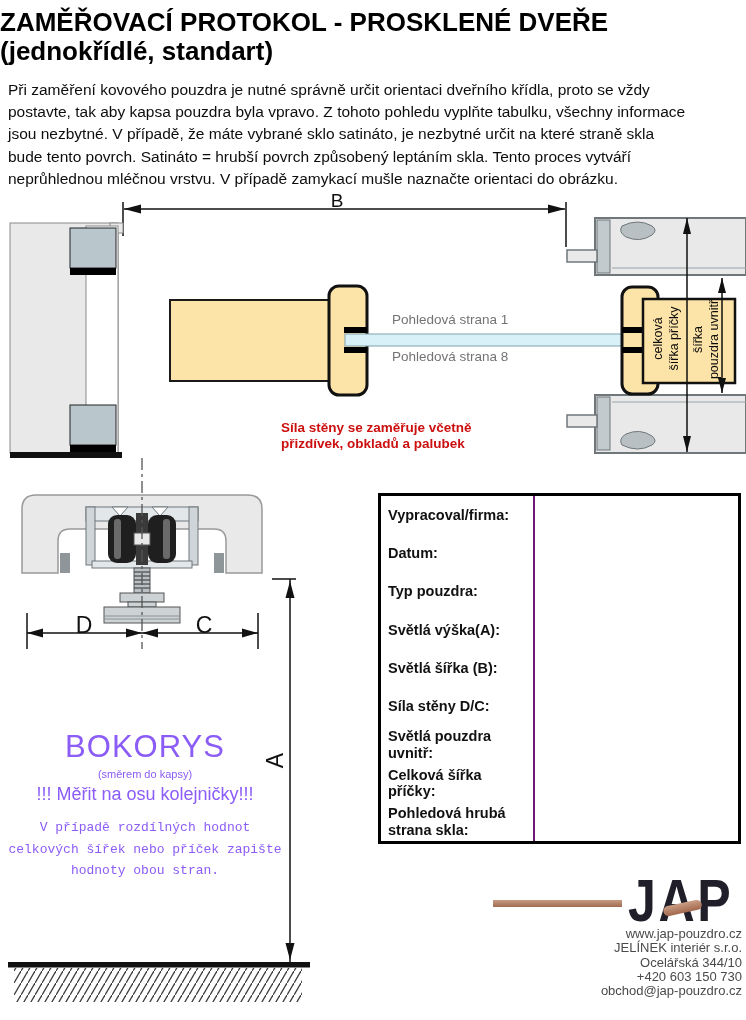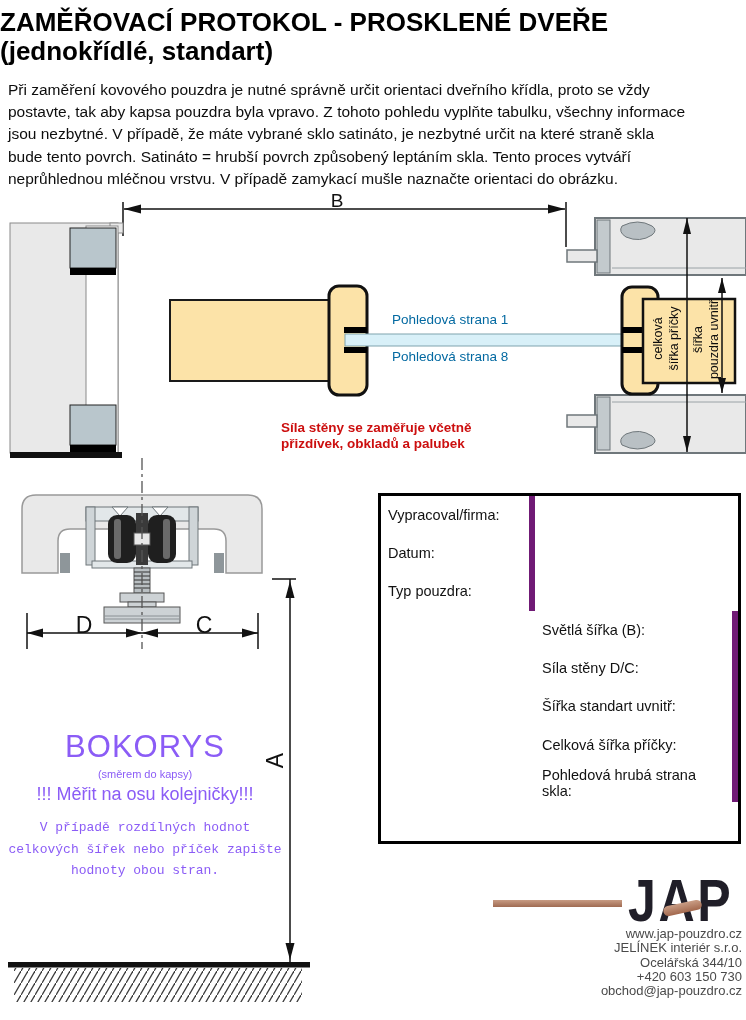--- a/index.html
+++ b/index.html
@@ -7,35 +7,35 @@
         font-family:"Liberation Sans","DejaVu Sans",sans-serif;color:#111;}
   .abs{position:absolute;}
   .pre{white-space:pre-line;}
   
   .title{left:0;top:8px;width:746px;font-weight:bold;font-size:26px;line-height:29px;color:#000;}
   
   .intro{left:8px;top:79px;width:740px;font-size:15.5px;line-height:22.2px;white-space:pre;color:#0d0d0d;}
   
   .dimlabel{font-size:19px;color:#111;text-align:center;}
   .dimlabel.big{font-size:23px;}
-  .sidelabel{font-size:13.5px;color:#0369a1;}
+  .sidelabel{font-size:13.5px;color:#737373;}
   .rednote{font-size:13.5px;line-height:15.5px;color:#cc0f0f;}
   .rotlabel{font-size:12.5px;line-height:15.5px;text-align:center;transform:rotate(-90deg);color:#0d0d0d;}
   .rot{transform:rotate(-90deg);}
   
   .bok{left:5px;top:730px;width:280px;text-align:center;color:#8b5cf6;}
   .bok-h{font-size:31px;line-height:34px;font-weight:normal;letter-spacing:1px;}
   .bok-s1{font-size:11px;line-height:20px;}
   .bok-s2{font-size:18px;line-height:21px;}
   .bok-note{margin-top:12px;font-size:13px;line-height:21.5px;font-family:Liberation Mono, monospace;}
   
   .ftable{left:378px;top:493px;width:357px;border:3px solid #000;display:grid;
           grid-template-columns:154px 1fr;grid-auto-rows:38.3px;background:#fff;}
   .fcell{display:flex;align-items:center;box-sizing:border-box;}
-  .flabel{border-right:6px solid #701a75;font-weight:normal;font-size:14.5px;line-height:16.5px;padding:2px 10px 2px 7px;}
+  .flabel{border-right:2px solid #701a75;font-weight:bold;font-size:14.5px;line-height:16.5px;padding:2px 10px 2px 7px;}
   .fvalue{padding:2px 4px;}
   
   .auth{left:492px;top:851px;width:240px;font-weight:bold;font-size:25px;line-height:26px;color:#b5826b;letter-spacing:0.5px;}
   .authbar{left:493px;top:900px;width:129px;height:6.5px;background:linear-gradient(#c79b83,#a06b52);}
   .japlogo{left:628px;top:872px;font-weight:bold;font-size:59px;line-height:59px;letter-spacing:3px;color:#201e28;
            transform:scaleX(0.85);transform-origin:left top;}
   .swoosh{left:663px;top:903px;width:39px;height:9.5px;background:linear-gradient(#c99d85,#a3684d);
           border-radius:5px;transform:rotate(-12deg);}
   .contact{left:480px;top:927px;width:262px;text-align:right;font-size:13px;line-height:14.3px;color:#4a4a4a;}
   svg{display:block;}
@@ -214,26 +214,27 @@
 hodnoty obou stran.</div>
   </div>
 
   <div class="abs ftable">
     <div class="fcell flabel">Vypracoval/firma:</div>
     <div class="fcell fvalue"></div>
     <div class="fcell flabel frow2">Datum:</div>
     <div class="fcell fvalue frow2"></div>
     <div class="fcell flabel frow2">Typ pouzdra:</div>
     <div class="fcell fvalue frow2"></div>
+    <div class="fcell flabel frow2">Světlá výška(A):</div>
     <div class="fcell fvalue frow2"></div>
     <div class="fcell flabel frow2">Světlá šířka (B):</div>
     <div class="fcell fvalue frow2"></div>
     <div class="fcell flabel frow2">Síla stěny D/C:</div>
     <div class="fcell fvalue frow2"></div>
-    <div class="fcell flabel frow2">Šířka standart uvnitř:</div>
+    <div class="fcell flabel frow2">Světlá pouzdra uvnitř:</div>
     <div class="fcell fvalue frow2"></div>
     <div class="fcell flabel frow2">Celková šířka příčky:</div>
     <div class="fcell fvalue frow2"></div>
     <div class="fcell flabel frow2">Pohledová hrubá strana skla:</div>
     <div class="fcell fvalue frow2"></div>
   </div>
 
   <div class="abs authbar"></div>
   <div class="abs japlogo">JAP</div>
   <div class="abs swoosh"></div>

